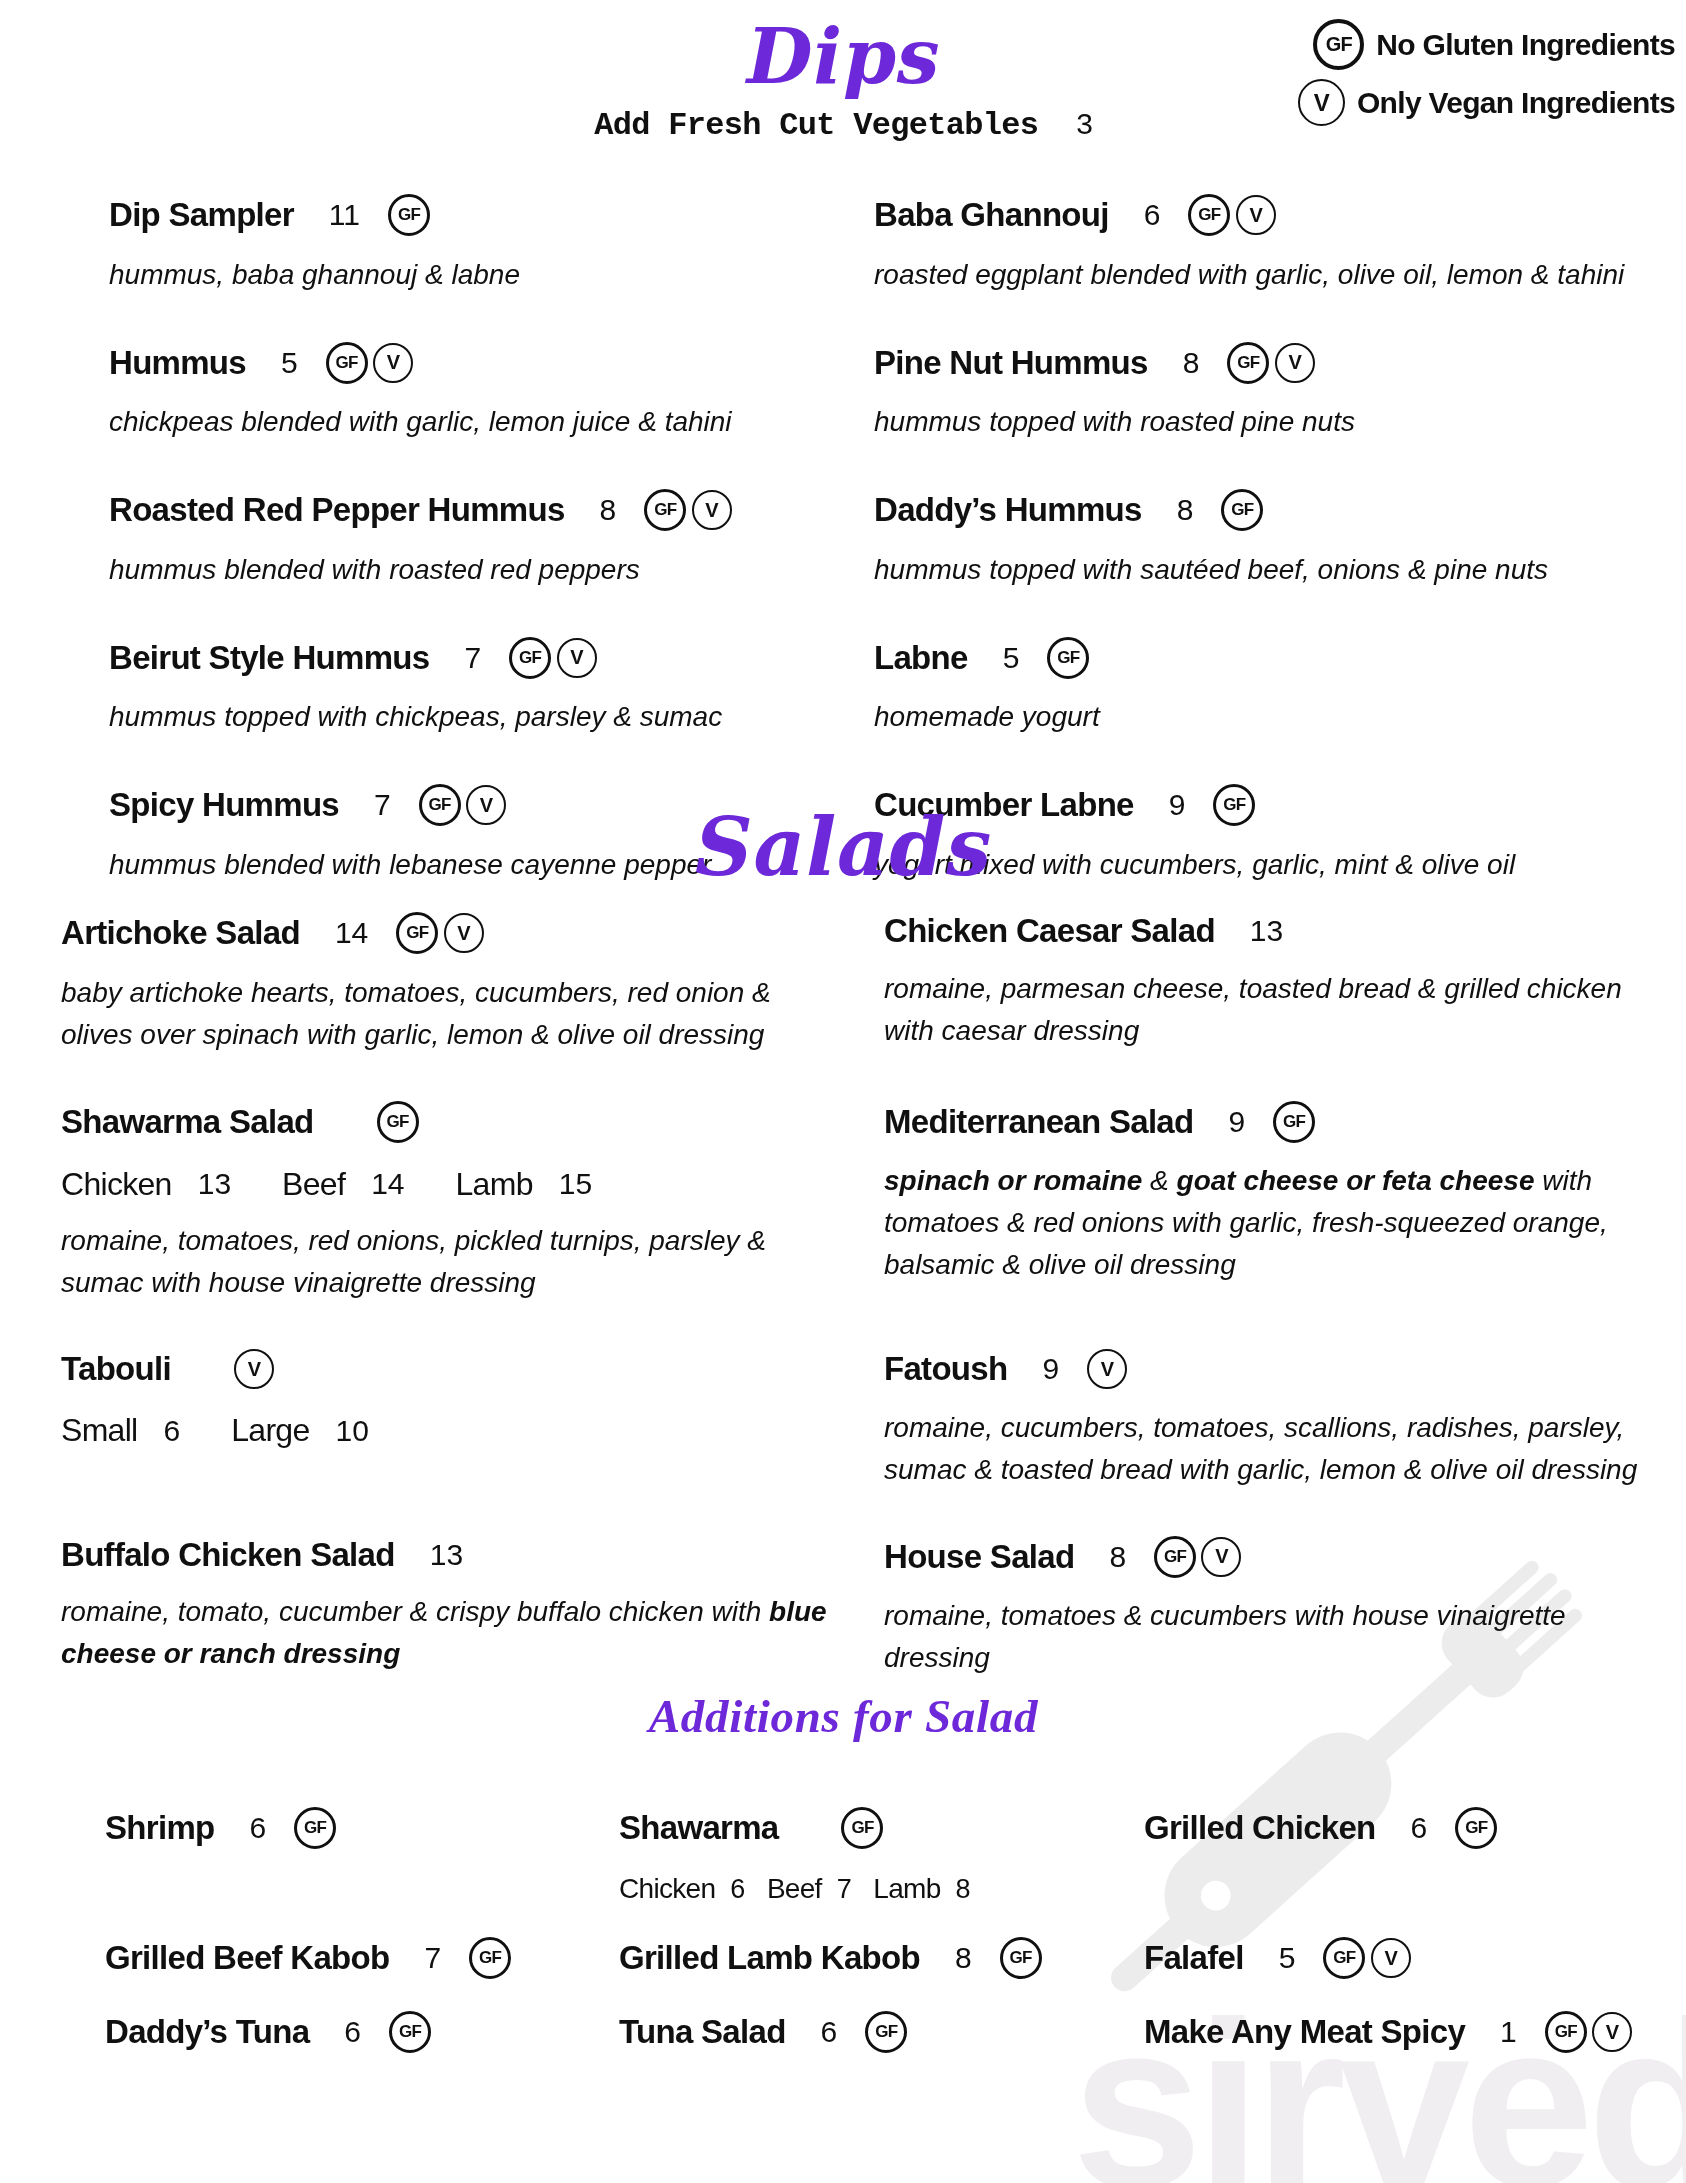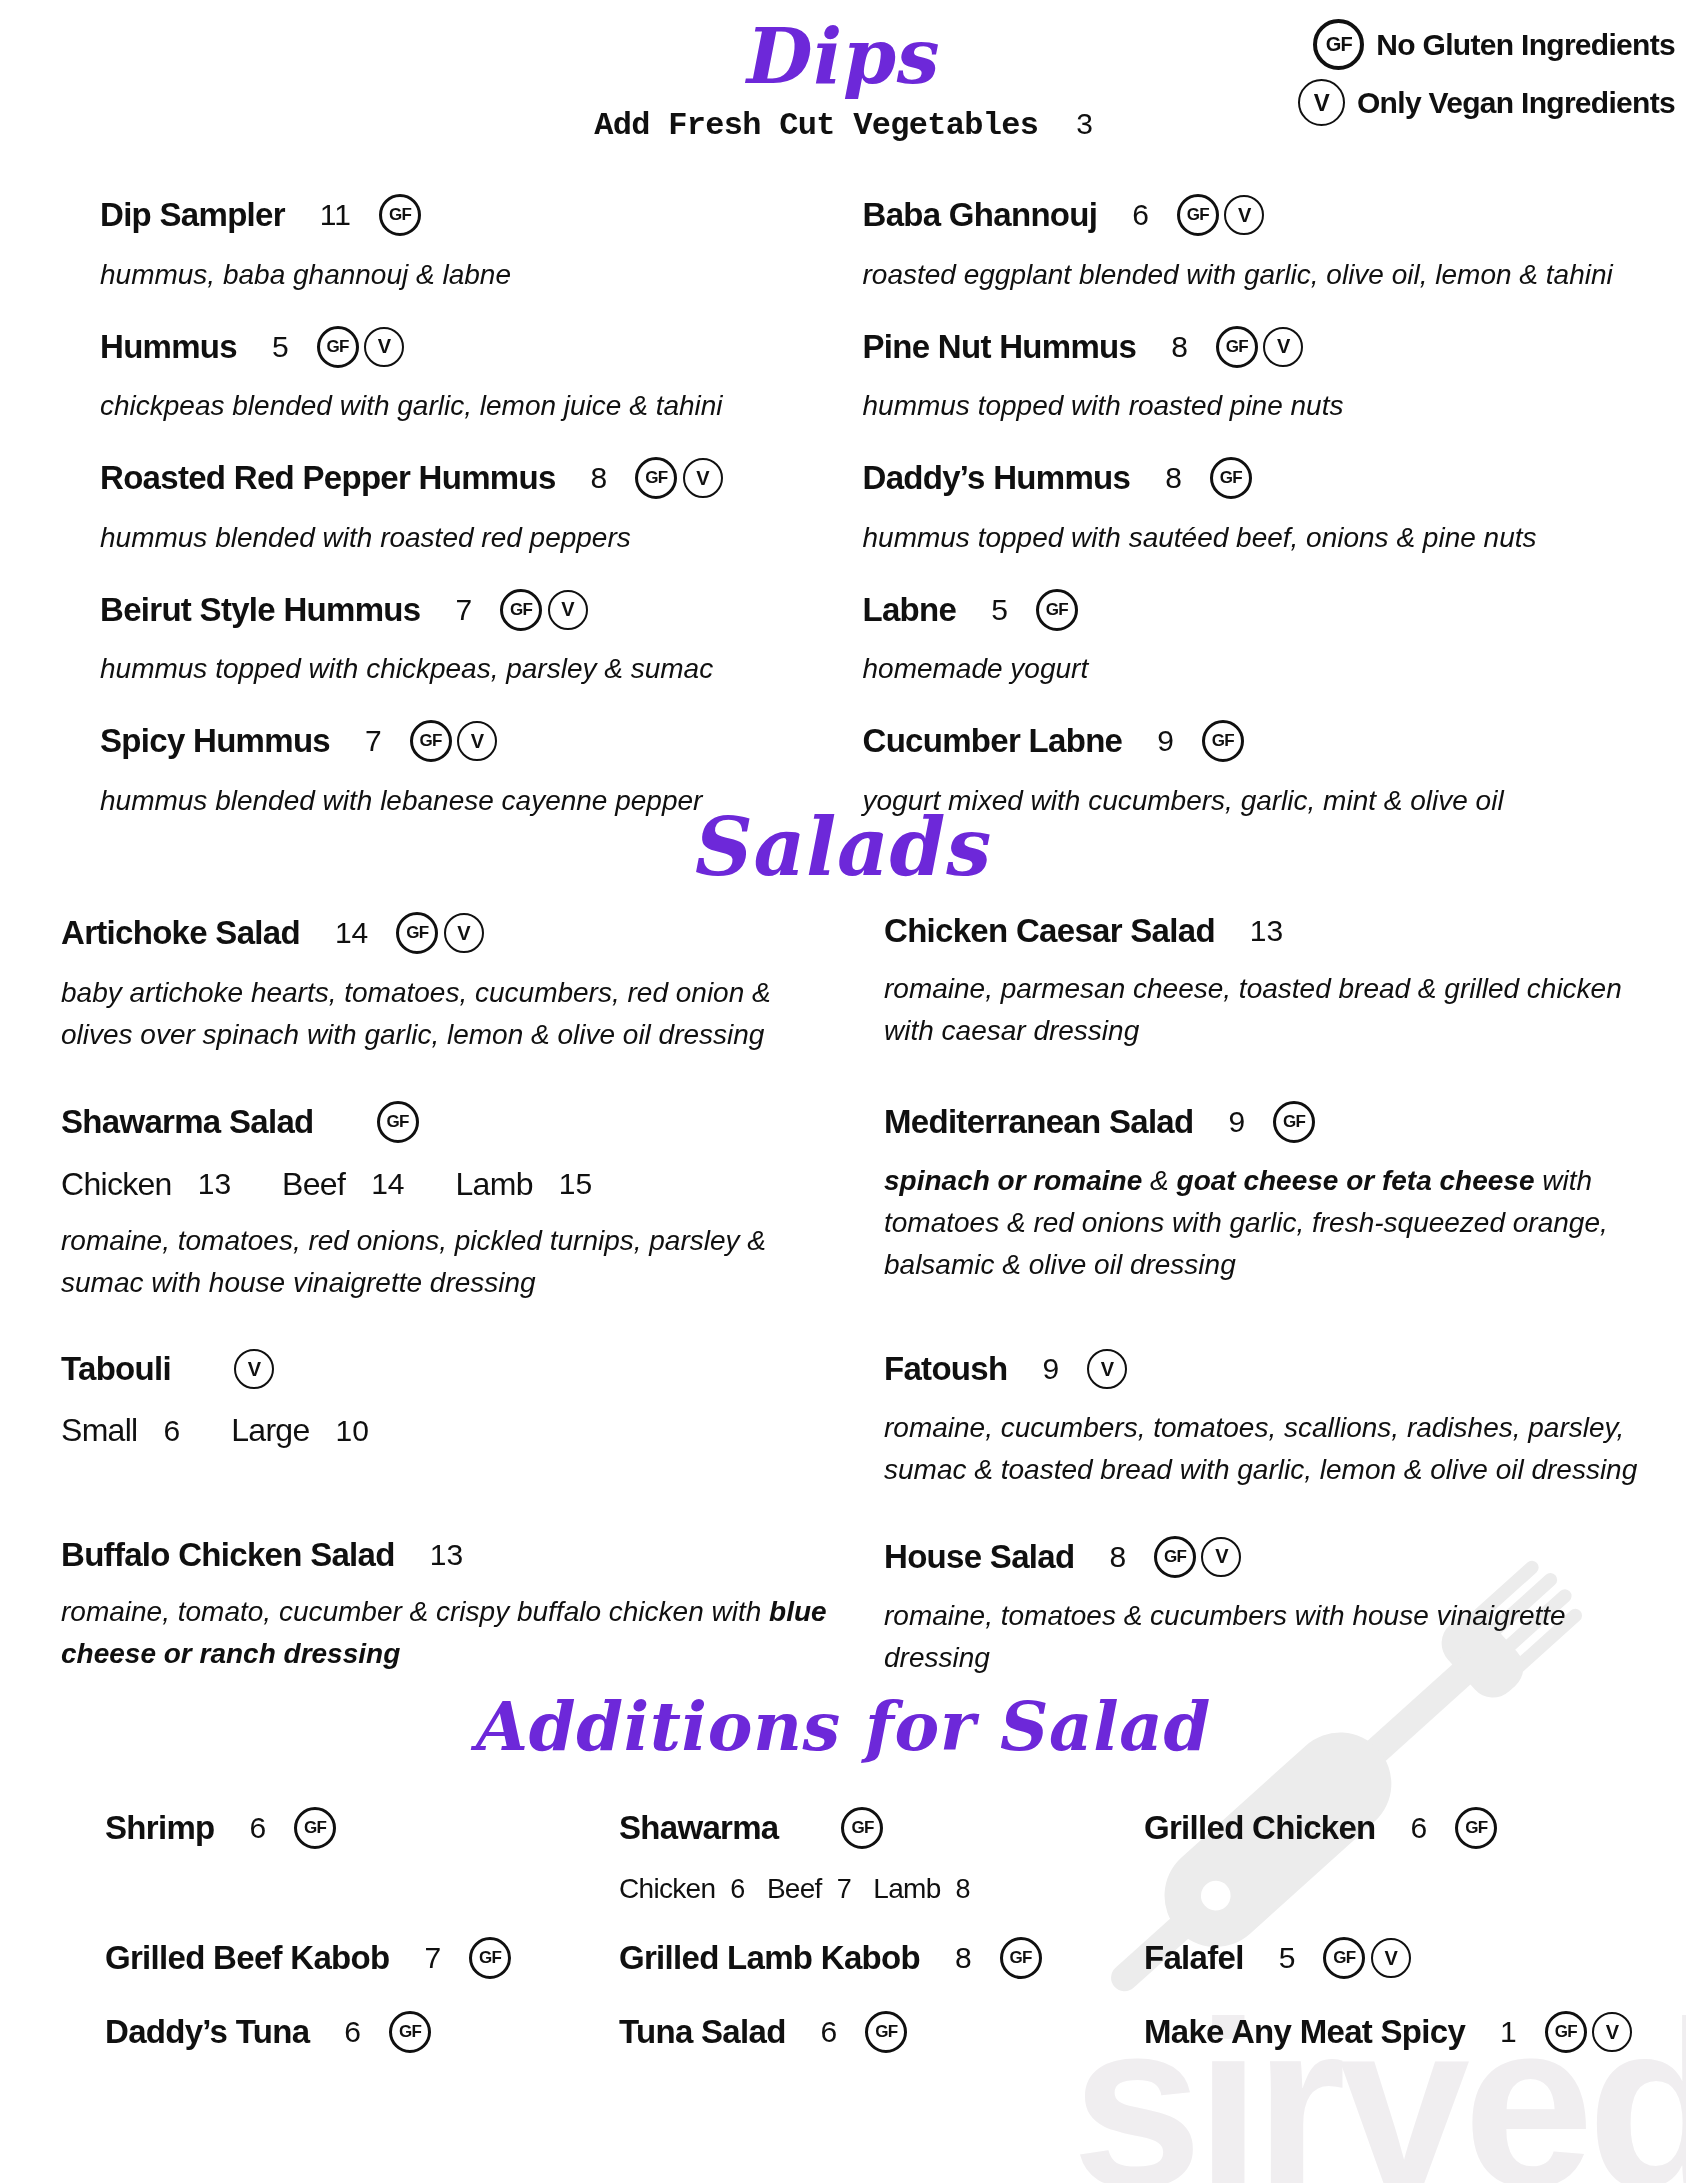--- a/index.html
+++ b/index.html
@@ -32,24 +32,24 @@
     font-weight:800;font-size:20px;letter-spacing:-0.7px;flex:0 0 auto;
   }
   .lg-badge.v{border-width:2.7px;font-weight:600;font-size:24px;}
   .lg-label{font-weight:700;font-size:30px;margin-left:12px;letter-spacing:-0.7px;}
   
   #dips-head{top:19px;}
   #dips-title{font-size:76px;line-height:1;}
   #dips-sub{margin-top:12px;font-size:32px;font-weight:700;letter-spacing:-0.7px;font-family:Liberation Mono, monospace;}
   #dips-sub .pr{font-weight:400;margin-left:37px;font-size:30px;}
   #salads-title{top:807px;font-size:80px;line-height:1;}
-  #adds-title{top:1693px;font-size:67px;line-height:1;}
-  
-  #dips-body{top:194px;left:100px;right:40px;display:grid;
-    grid-template-columns:749px 1fr;column-gap:13.5px;}
+  #adds-title{top:1693px;font-size:47px;line-height:1;font-family:Liberation Serif, serif;}
+  
+  #dips-body{top:194px;left:109px;right:40px;display:grid;
+    grid-template-columns:749px 1fr;column-gap:13.5px;gap:16px;}
   #salads-body{top:912px;left:61px;right:40px;display:grid;
     grid-template-columns:810px 1fr;column-gap:13px;}
   #adds-body{top:1807px;left:105px;right:27px;display:grid;
     grid-template-columns:482px 493px 1fr;column-gap:13.5px;row-gap:49px;gap:32px;}
   
   .mi{margin-bottom:30px;}
   #salads-body .mi{margin-bottom:45px;}
   #adds-body .mi{margin-bottom:0;}
   .head{display:flex;align-items:center;}
   .nm{font-weight:700;font-size:33px;letter-spacing:-0.7px;white-space:nowrap;}

